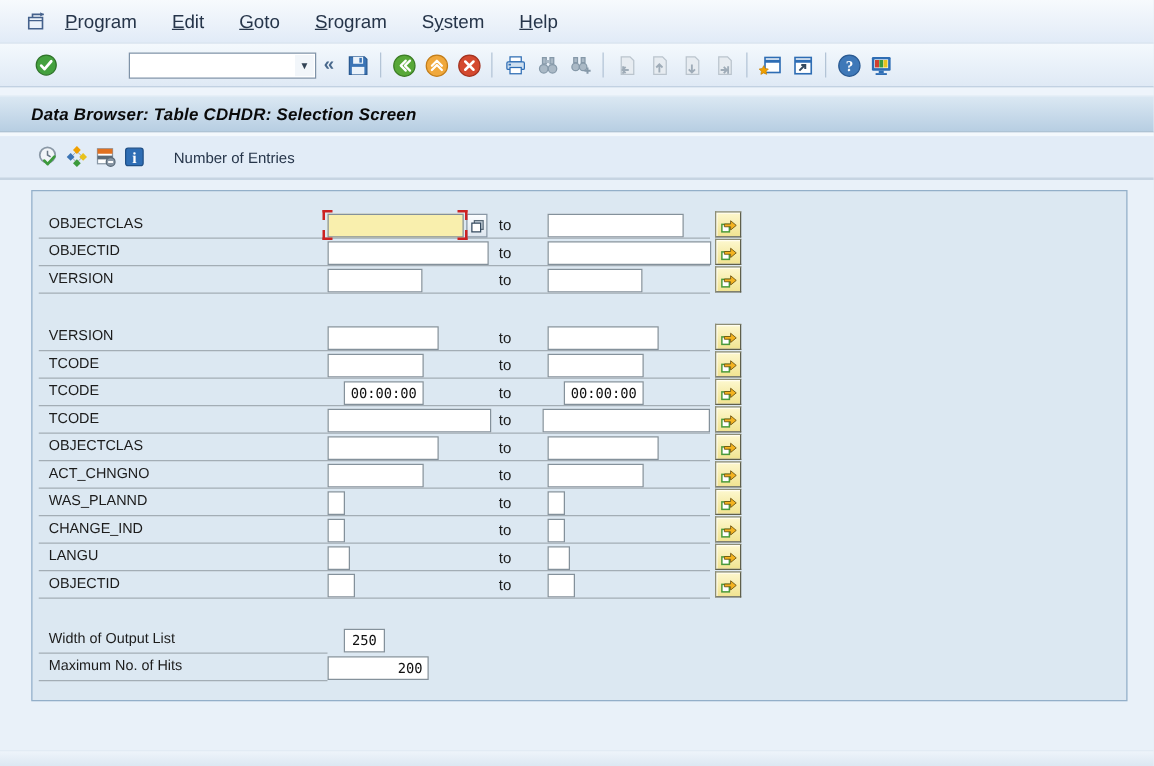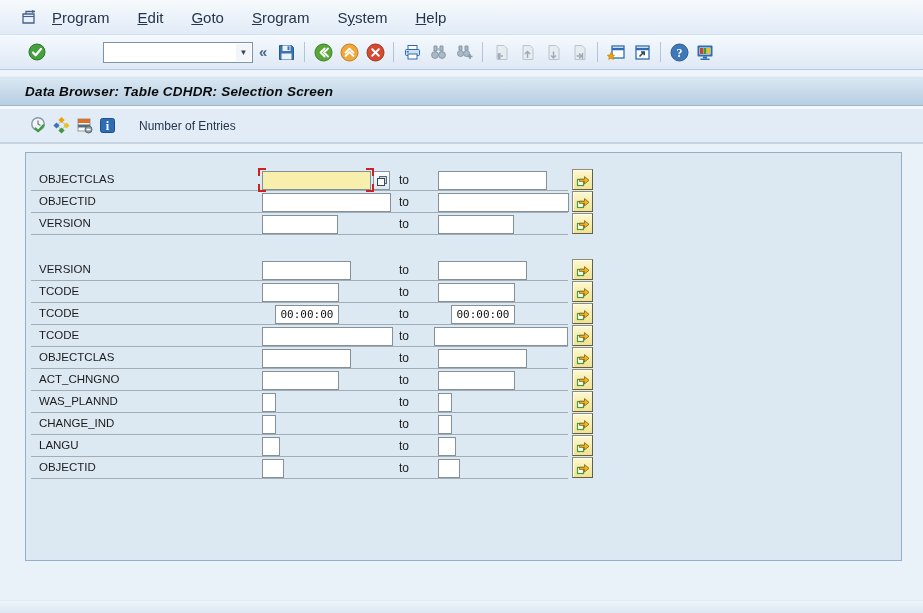--- a/index.html
+++ b/index.html
@@ -554,18 +554,28 @@
             <svg width="14" height="14" viewBox="0 0 14 14">
               <rect x="1.5" y="6.5" width="6" height="6" fill="#fff" stroke="#4a9a3a" stroke-width="1.2"></rect>
               <path d="M3.5 6.2h5V3.6L13 7.3 8.5 11V8.4h-5z" fill="#f5b31f" stroke="#6b5410" stroke-width=".7"></path>
             </svg>
           </span>
         </span>
     </div>
 
     <div class="rowgap2"></div>
 
-
+    <div class="row">
+      <span class="rule short"></span>
+      <span class="lbl">Width of Output List</span>
+      <input class="inp c" style="left: 236px; width: 33px; padding: 0px;" value="250">
+    </div>
+
+    <div class="row">
+      <span class="rule short"></span>
+      <span class="lbl">Maximum No. of Hits</span>
+      <input class="inp r" style="left: 236px; width: 81px;" value="200">
+    </div>
 
   </div>
 </div>
 
 <div class="statusbar"></div>
 
 </body></html>

